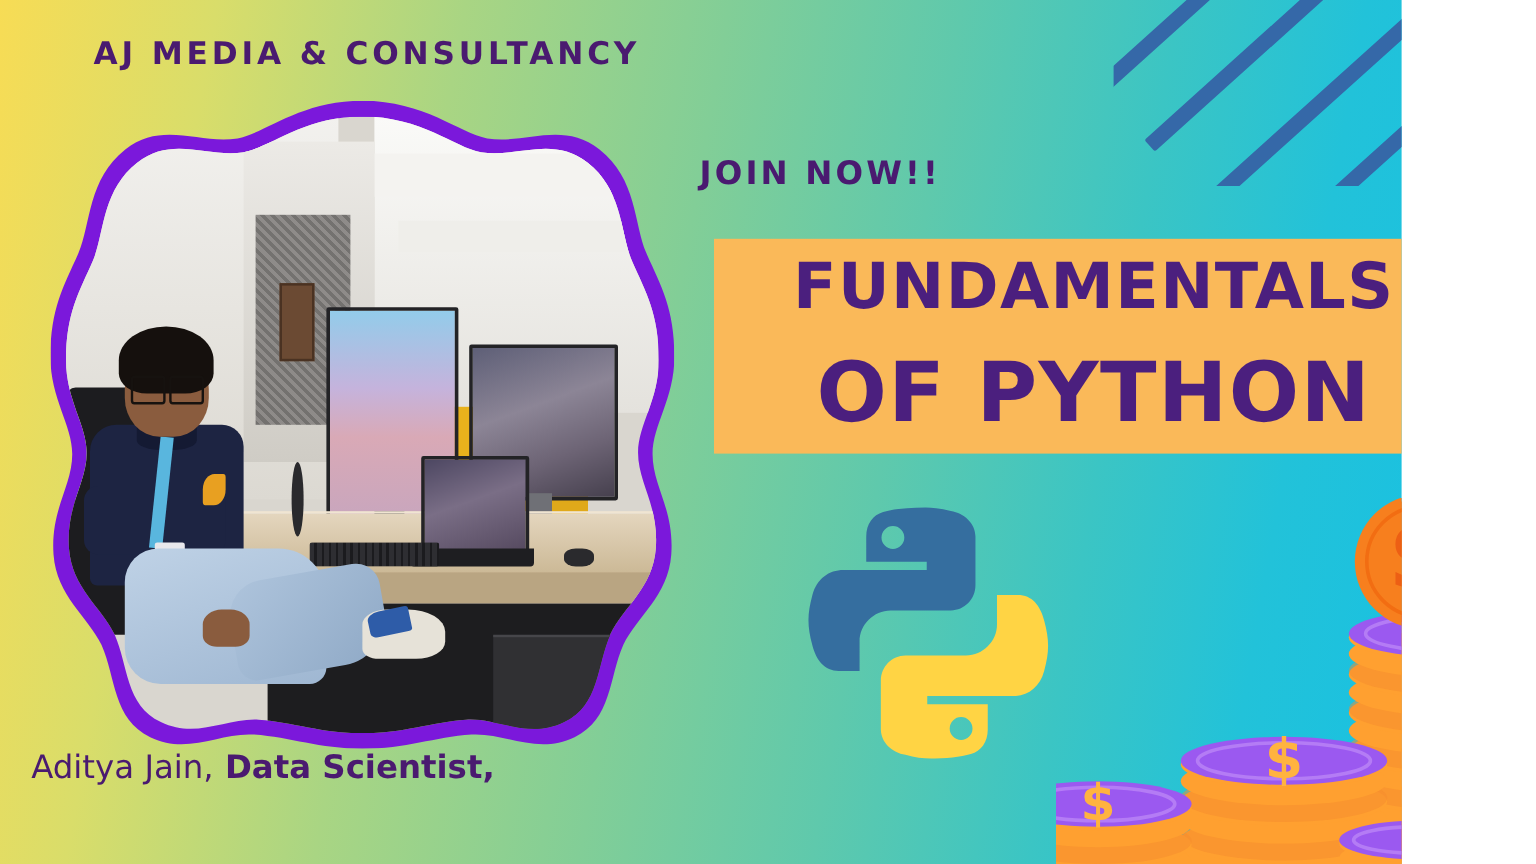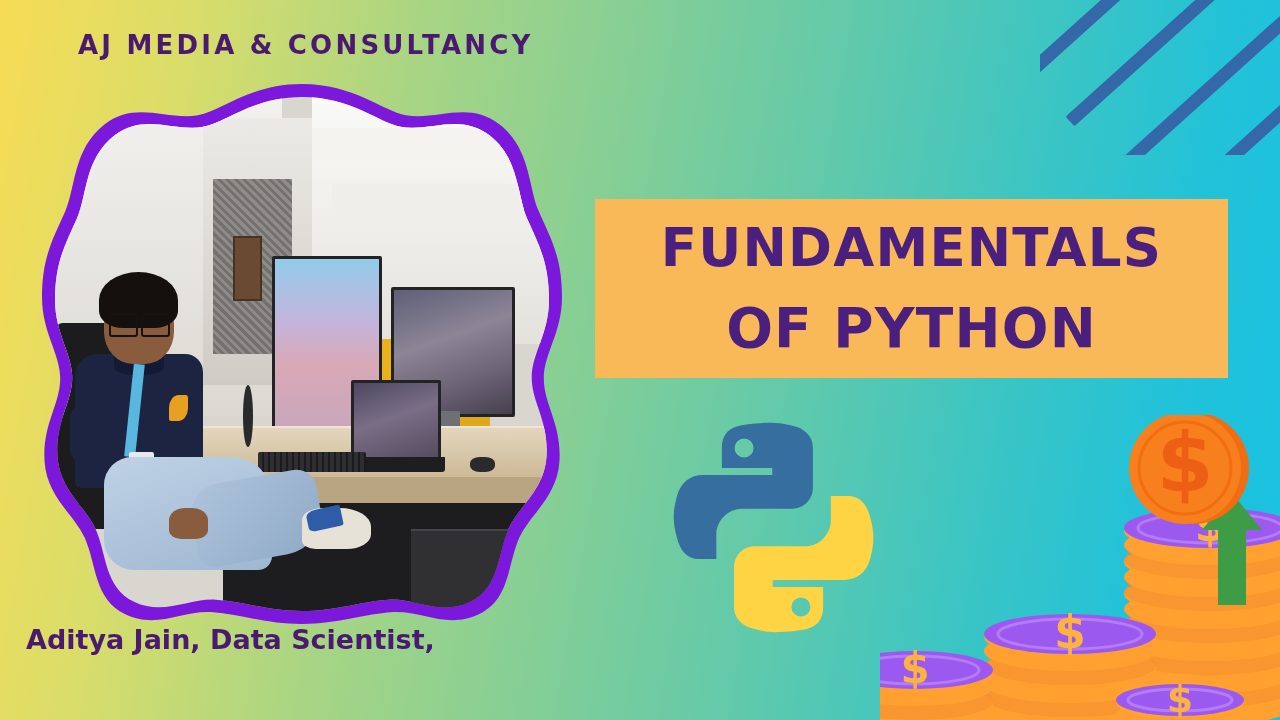--- a/index.html
+++ b/index.html
@@ -1,21 +1,21 @@
 <!DOCTYPE html>
 <html><head>
 <meta charset="utf-8">
 <style>
   html,body{margin:0;padding:0;}
   body{
     width:1280px;height:720px;overflow:hidden;
     font-family:"DejaVu Sans", sans-serif;
   }
   .poster{
-    position:relative;width:1280px;height:720px;overflow:hidden;
+    position:relative;width:1168px;height:720px;overflow:hidden;
     background:linear-gradient(100deg,#F7DC55 0%,#D9DD6A 14%,#A9D583 30%,#82CE97 47%,#5FC9AC 62%,#3BC5C4 76%,#22C2D9 88%,#19C1E2 100%);
   }
 
   
   .stripes{
     position:absolute;top:-20px;right:-10px;width:250px;height:175px;
     overflow:hidden;pointer-events:none;
   }
   .stripes i{
     position:absolute;display:block;background:#3568A8;
@@ -103,34 +103,34 @@
   .banner{
     position:absolute;left:595px;top:199px;width:633px;height:179px;
     background:#FAB959;
     display:flex;flex-direction:column;align-items:center;justify-content:center;
   }
   .banner-l1,.banner-l2{
     font-family:"DejaVu Sans", sans-serif;
     color:#4B1F7E;font-weight:bold;font-size:53px;
     letter-spacing:1.2px;line-height:1.06;white-space:nowrap;
   }
-  .banner-l2{font-size:55px;margin-top:23px;}
+  .banner-l2{font-size:69px;margin-top:23px;}
 
   
   .pylogo{position:absolute;left:655px;top:410px;width:235px;height:235px;}
 
   
   .coins{position:absolute;left:880px;top:415px;width:400px;height:305px;}
 
   
   .footer{
     position:absolute;left:26px;top:622px;width:620px;
     color:#4A1A70;font-size:27px;line-height:1.32;
   }
-  .footer .nm{font-weight:bold;}
+  .footer .nm{font-weight:normal;}
   .footer .rest{font-weight:bold;}
   .footer .l2{font-weight:normal;display:block;}
   svg{display:block;}
 </style>
 </head>
 <body>
 
 <div class="poster">
 
   <svg width="0" height="0" style="position:absolute" aria-hidden="true">
@@ -193,20 +193,21 @@
         <div class="glassr"></div>
         <div class="jeans"></div>
         <div class="jeans2"></div>
         <div class="foot"></div>
         <div class="shoe"></div>
         <div class="shoe-st"></div>
       </div>
     </div>
   </div>
 
+  <div class="join">JOIN NOW!!</div>
 
   <div class="banner">
     <div class="banner-l1">FUNDAMENTALS</div>
     <div class="banner-l2">OF PYTHON</div>
   </div>
 
   <div class="pylogo">
     <svg viewBox="0 0 110 110" width="235" height="235" aria-hidden="true">
       <path fill="#356E9F" d="M54.5 6c-7 0-12.6.6-16.6 1.8-4 1.2-6.6 4.6-6.6 9.6v9.8h23.6v3.2H22.4c-5.6 0-10.4 3.4-12.1 9.8-2 7.4-2.1 12 0 19.7 1.5 5.8 4.7 9.9 10.3 9.9h8.1V58.2c0-6.4 5.5-12 12.1-12h23.5c5.3 0 9.6-4.4 9.6-9.8V17.4c0-5.2-4.4-9.1-9.6-10C60.9 6.5 57.6 6 54.5 6Zm-12.8 7.3a4.4 4.4 0 1 1 0 8.9 4.4 4.4 0 0 1 0-8.9Z"></path>
       <path fill="#FFD444" d="M55.5 104c7 0 12.6-.6 16.6-1.8 4-1.2 6.6-4.6 6.6-9.6v-9.8H55.1v-3.2h33.5c5.6 0 10.4-3.4 12.1-9.8 2-7.4 2.1-12 0-19.7-1.5-5.8-4.7-9.9-10.3-9.9h-8.1v11.6c0 6.4-5.5 12-12.1 12H46.6c-5.3 0-9.6 4.4-9.6 9.8v18.9c0 5.2 4.4 9.1 9.6 10 3.6 1 6.9 1.5 10 1.5Zm12.8-7.3a4.4 4.4 0 1 1 0-8.9 4.4 4.4 0 0 1 0 8.9Z"></path>

